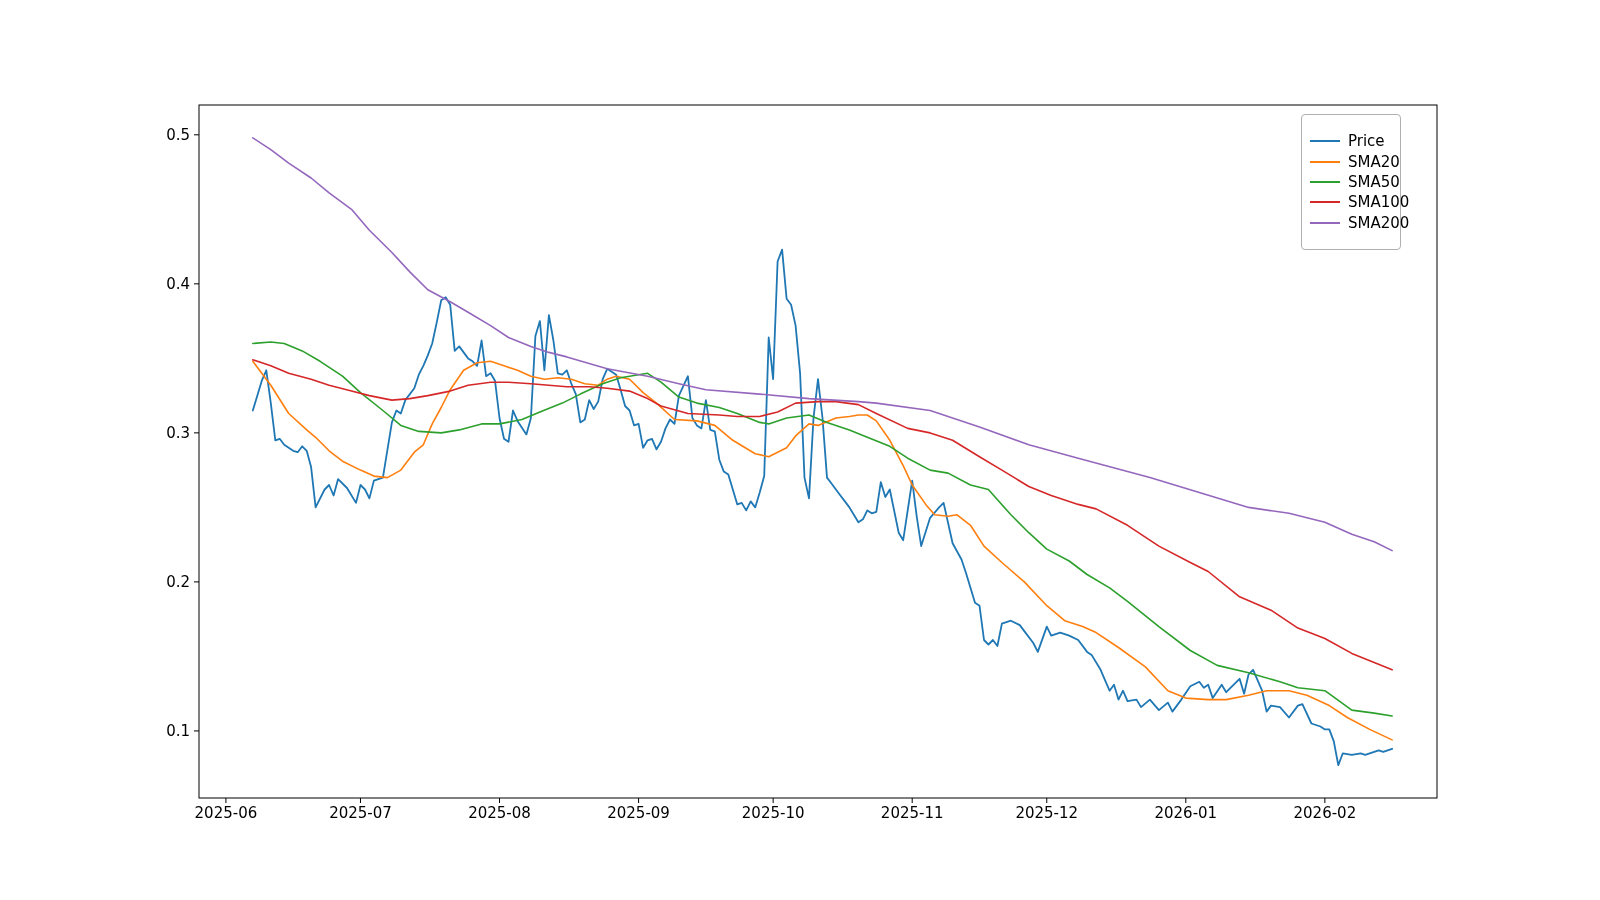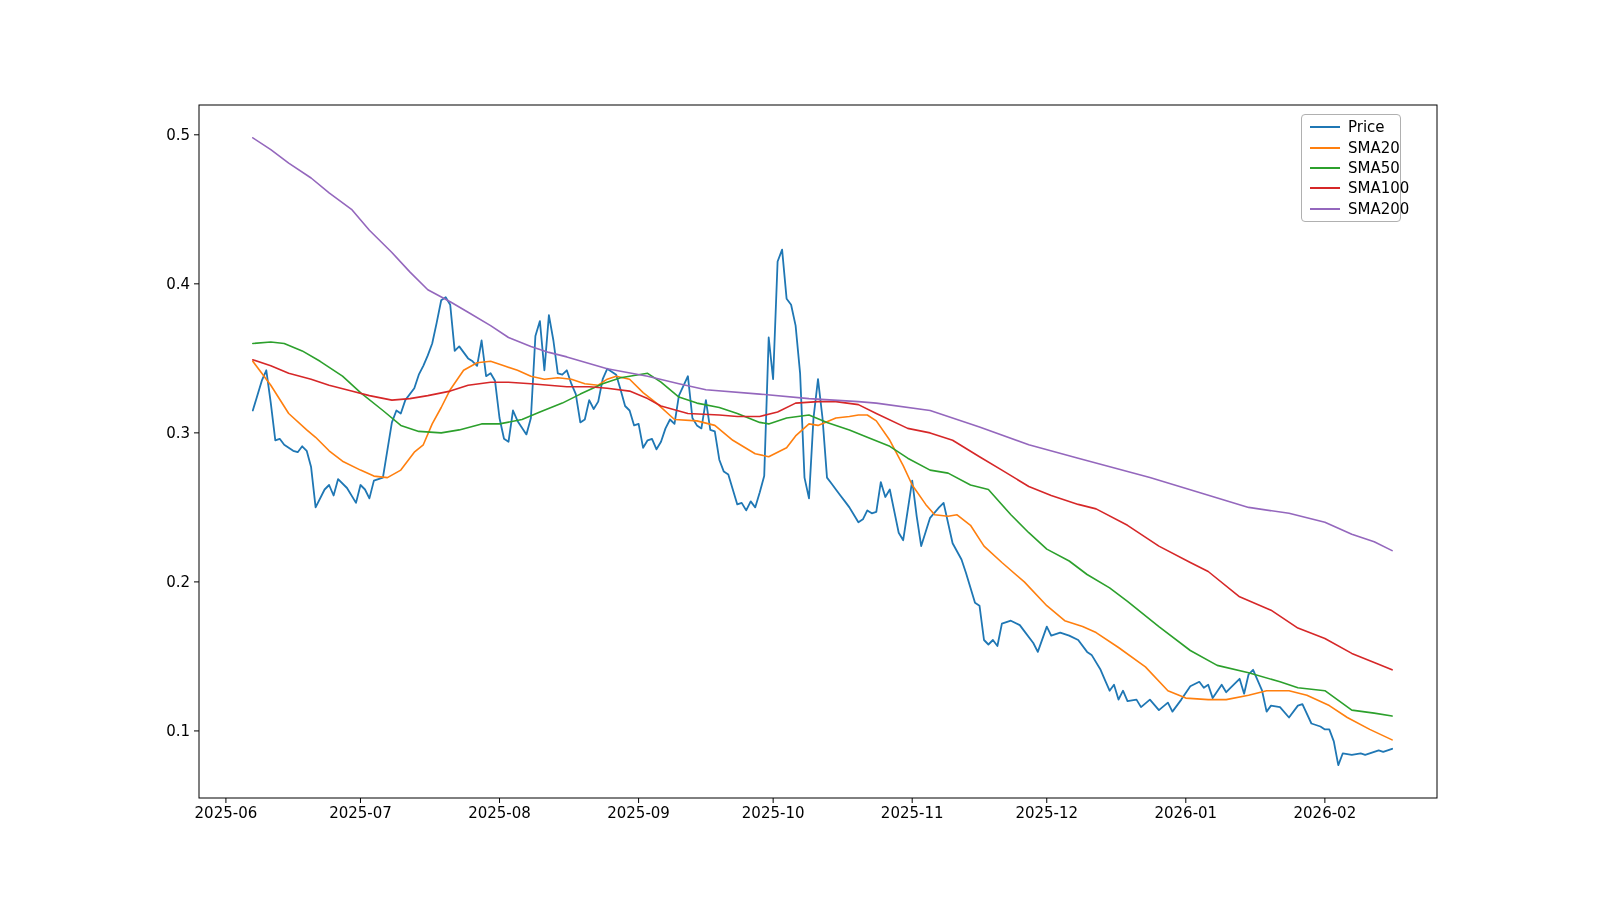--- a/index.html
+++ b/index.html
@@ -1,21 +1,21 @@
 <!DOCTYPE html>
 <html><head>
 <meta charset="utf-8">
 <style>
   html,body{margin:0;padding:0;background:#ffffff;}
   #figure{position:relative;width:1600px;height:900px;background:#ffffff;
           font-family:"DejaVu Sans","Liberation Sans",sans-serif;overflow:hidden;}
   #chart-svg{position:absolute;left:0;top:0;}
   #legend{position:absolute;left:1301px;top:114px;width:100px;
           background:rgba(255,255,255,0.85);border:1px solid #b0b0b0;border-radius:4px;
-          padding:2px 8px;box-sizing:border-box;}
+          padding:16px 8px;box-sizing:border-box;}
   .lg-row{display:flex;align-items:center;height:20.4px;}
   .lg-line{display:inline-block;width:30px;height:2px;margin-right:8px;flex:0 0 30px;}
   .lg-label{font-size:15px;color:#000;line-height:20px;white-space:nowrap;}
 </style>
 </head>
 <body>
 
 <div id="figure">
   <svg id="chart-svg" width="1600" height="900" viewBox="0 0 1600 900">
       <rect x="199" y="105" width="1238" height="693" fill="none" stroke="#000000" stroke-width="1"></rect>

